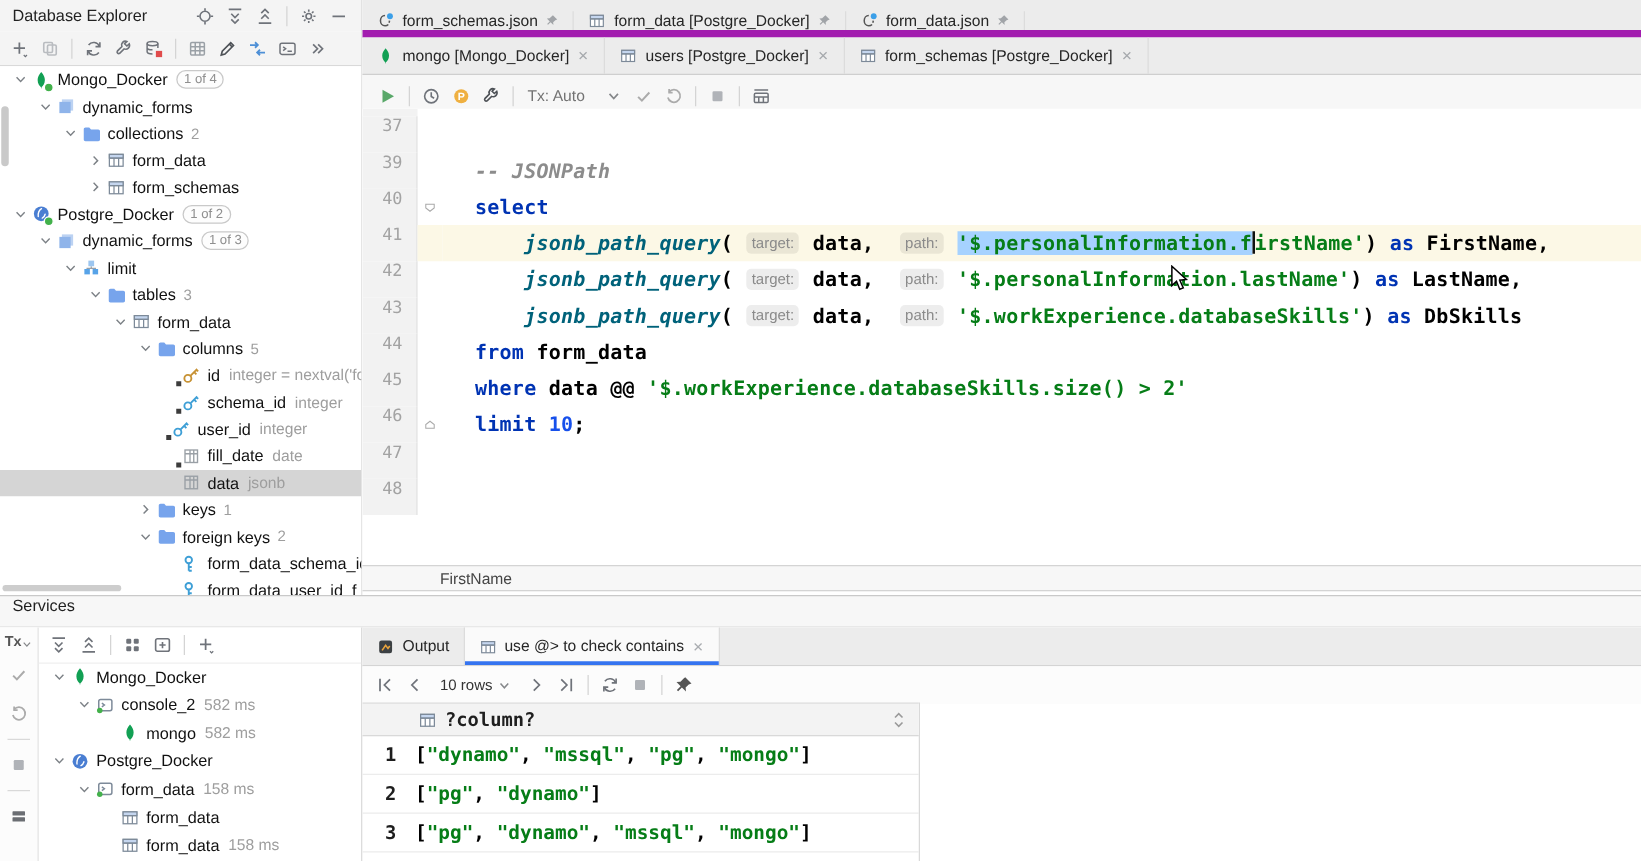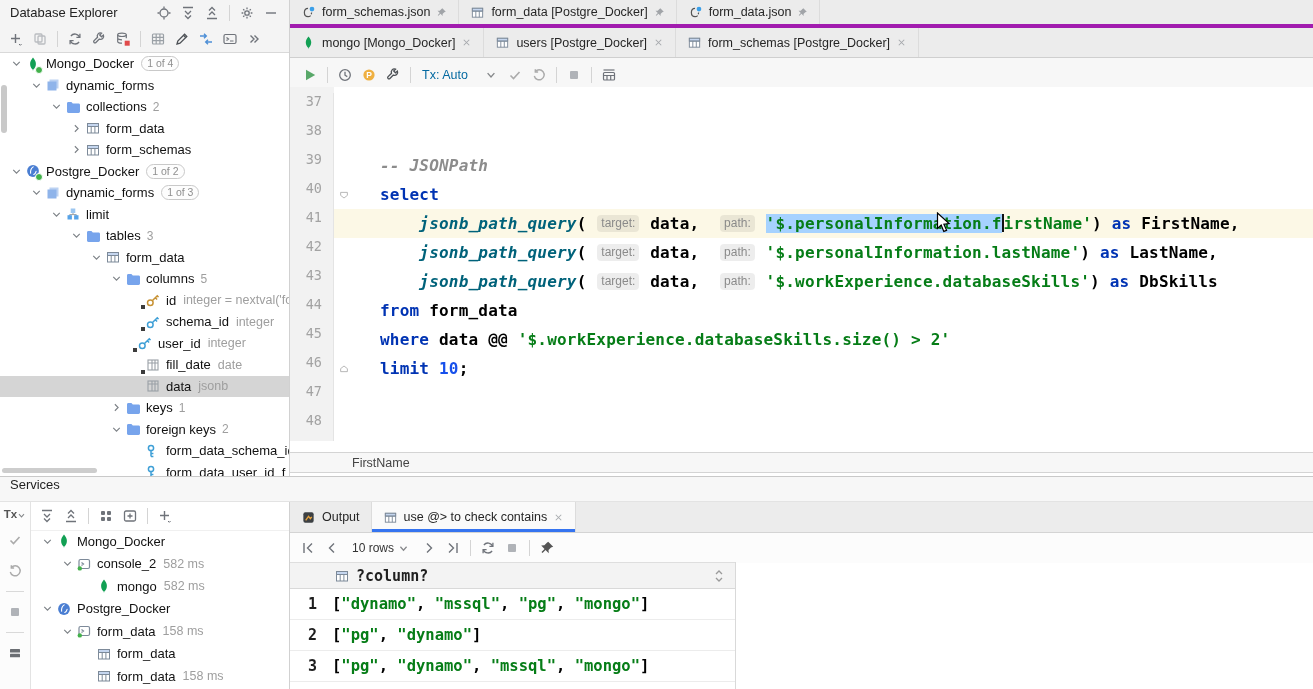--- a/index.html
+++ b/index.html
@@ -27,31 +27,31 @@
   .trow .badge{margin-left:7px;border:1px solid #c9c9c9;border-radius:8px;padding:0 5px;font-size:10.5px;color:#8f8f8f;line-height:13px;background:#fdfdfd;}
   .iconwrap{position:relative;display:inline-flex;width:16px;height:16px;flex:0 0 auto;}
   .iconwrap .cdot{position:absolute;left:-4px;bottom:-1px;width:4px;height:4px;background:#3c3c3c;}
   .iconwrap .sdot{position:absolute;right:-2px;bottom:-2px;width:6px;height:6px;border-radius:50%;background:#42b14b;border:1px solid #fff;}
   #exp-vscroll{position:absolute;left:1px;top:85px;width:6px;height:48px;background:#c9c9c9;border-radius:3px;}
   #exp-hscroll{position:absolute;left:2px;top:468px;width:95px;height:5px;background:#cdcdcd;border-radius:3px;}
 
   
   #editor{position:absolute;left:290px;top:0;right:0;height:476px;box-sizing:border-box;background:#fff;}
   .tabrow{display:flex;align-items:stretch;background:#ececec;}
-  #tabrow1{height:24px;border-bottom:4px solid #a21caf;}
+  #tabrow1{height:24px;border-bottom:6px solid #a21caf;align-items:flex-end;}
   #tabrow2{height:29px;border-bottom:1px solid #cfcfcf;}
   .tab{display:flex;align-items:center;gap:6px;padding:0 11px;border-right:1px solid #dcdcdc;font-size:12.5px;color:#262626;position:relative;background:transparent;}
   .tab.active{background:#fafafa;}
   .tab.active::after{content:"";position:absolute;left:0;right:0;bottom:0;height:3px;background:#3574f0;}
   .tab .ic{width:15px;height:15px;}
   .tab .close-ic{width:11px;height:11px;opacity:.75;}
   .tab .pin-ic{width:11px;height:11px;opacity:.8;}
 
   #edtoolbar{display:flex;align-items:center;height:33px;background:#f7f7f7;padding:0 8px;border-bottom:1px solid #ececec;}
-  .txdrop{display:inline-flex;align-items:center;gap:17px;margin:0 6px;color:#0369a1;font-size:12.5px;}
+  .txdrop{display:inline-flex;align-items:center;gap:17px;margin:0 6px;color:#737373;font-size:12.5px;}
   .txdrop .ic{width:12px;height:12px;opacity:.7;}
 
   #edbody{position:absolute;left:0;top:87px;right:0;height:365px;overflow:hidden;background:#fff;}
   .cl{display:flex;height:29px;line-height:29px;}
   .cl .lnum{width:44px;flex:0 0 auto;text-align:right;padding-right:11px;box-sizing:border-box;background:#f2f2f2;border-right:1px solid #e4e4e4;color:#a3a3a3;font:400 13.5px "DejaVu Sans Mono",monospace;}
   .cl .lfold{width:20px;flex:0 0 auto;display:flex;align-items:center;justify-content:center;}
   .cl .lcode{flex:1;white-space:pre;padding-left:26px;font:600 16px/29px "DejaVu Sans Mono",monospace;letter-spacing:.2px;color:#000;}
   .cl.current .lfold,.cl.current .lcode{background:#fcf8e6;}
   .tok-kw{color:#0033b3;}
   .tok-str{color:#067d17;}
@@ -665,25 +665,20 @@
               <rect x="2.5" y="5.5" width="11" height="7.5" rx="1"></rect>
               <path d="M2.5 8.5h11M6 8.5v4.5M9.7 8.5v4.5"></path>
             </svg>
           </span>
         </span>
       </div>
     <div id="edbody">
         <div style="height: 6px; background: rgb(255, 255, 255); border-left: 44px solid rgb(242, 242, 242);"></div>
         <div class="cl">
           <span class="lnum ni">37</span>
-          <span class="lfold"></span>
-          <span class="lcode"></span>
-        </div>
-        <div class="cl">
-          <span class="lnum ni">38</span>
           <span class="lfold"></span>
           <span class="lcode"></span>
         </div>
         <div class="cl">
           <span class="lnum ni">39</span>
           <span class="lfold"></span>
           <span class="lcode"><span class="tok-cmt">-- JSONPath</span></span>
         </div>
         <div class="cl">
           <span class="lnum ni">40</span>

